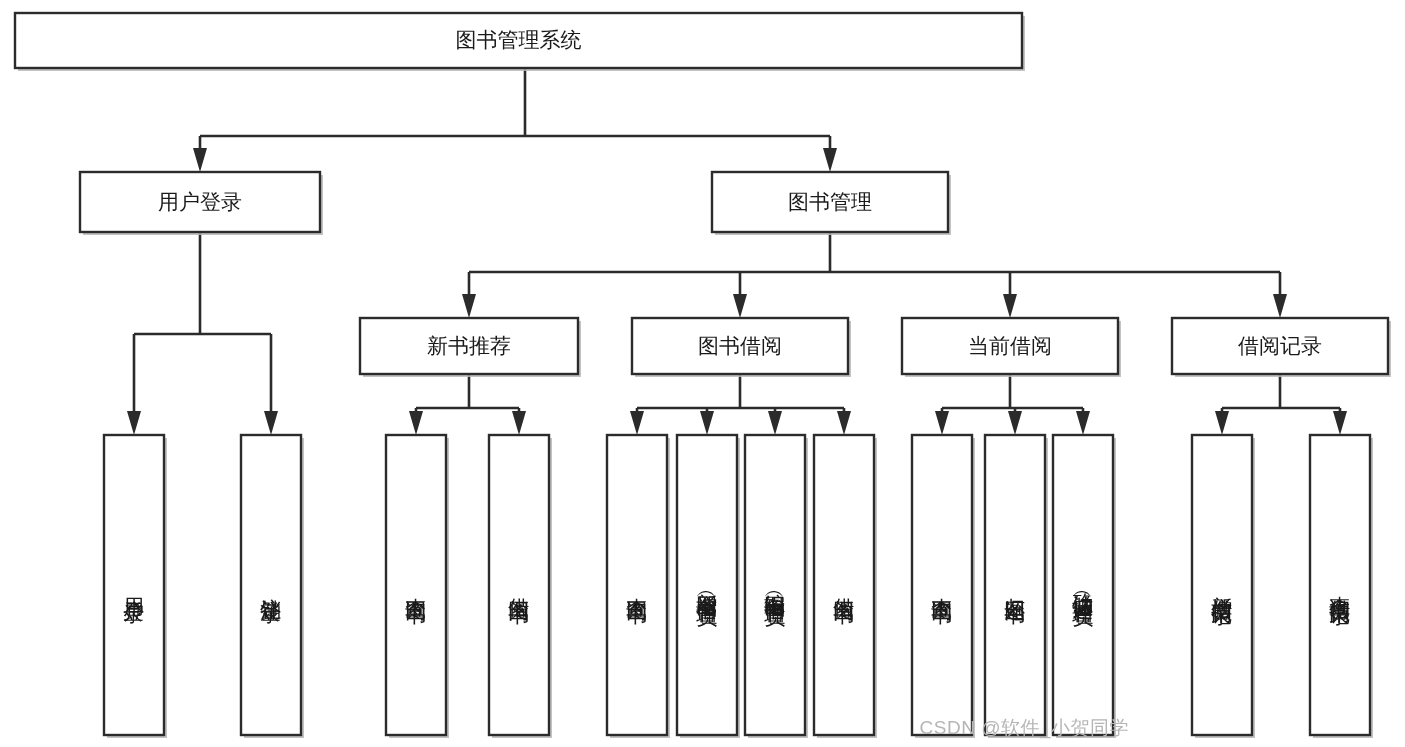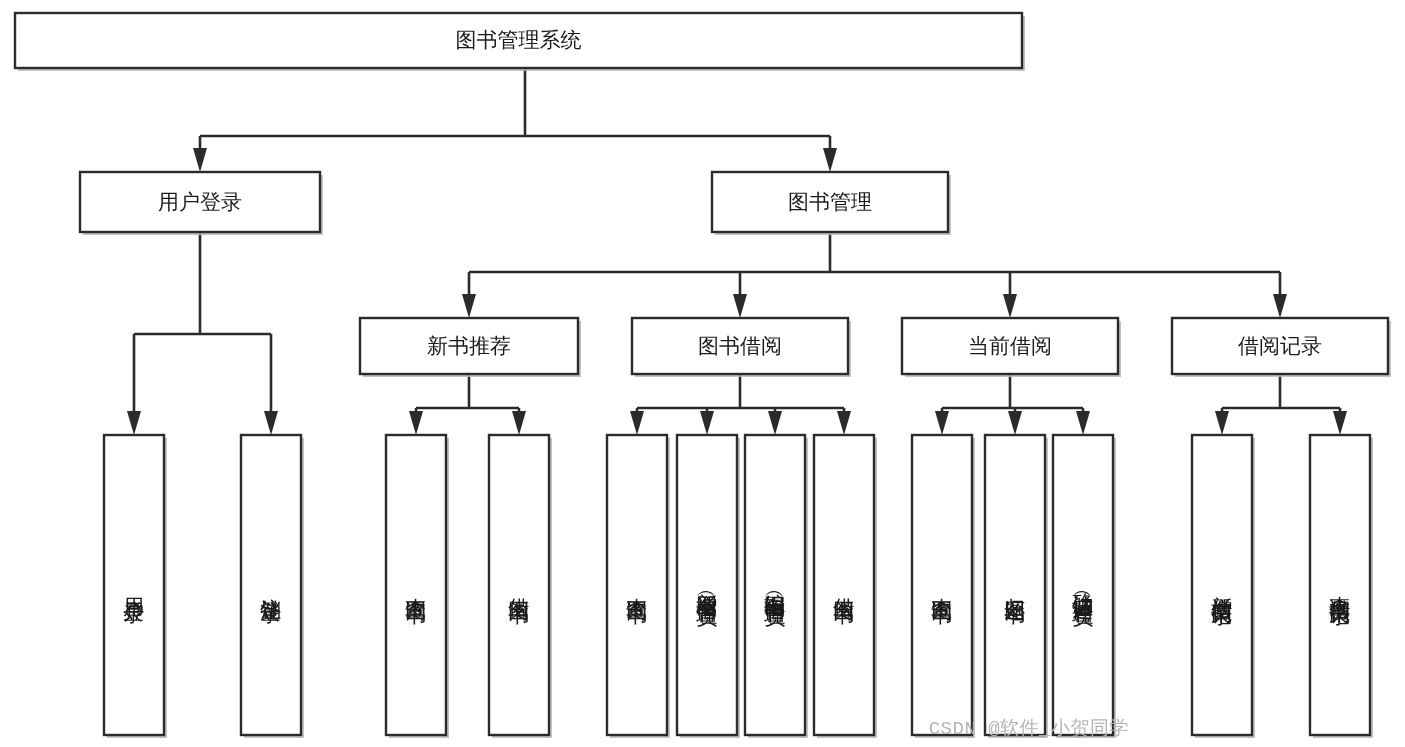--- a/index.html
+++ b/index.html
@@ -66,21 +66,21 @@
     line-height: 1.22;
     color: #1a1a1a;
     letter-spacing: 2px;
     white-space: nowrap;
     pointer-events: none;
   }
   .watermark {
     position: absolute;
     right: 8px;
     bottom: 6px;
-    font-family: Liberation Mono, monospace;
+    font-family: Liberation Sans, sans-serif;
     font-size: 19px;
     color: #b5b5b5;
     white-space: nowrap;
     letter-spacing: 0.5px;
   }
 </style>
 </head>
 <body>
 
 <div id="diagram-root">

